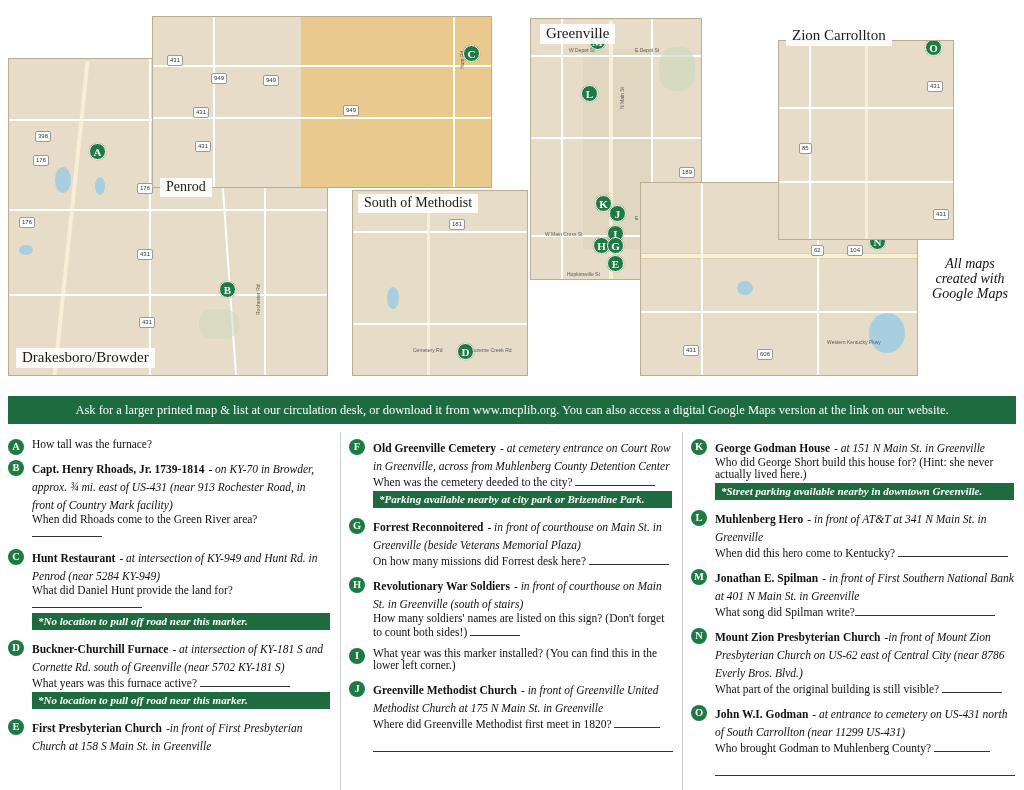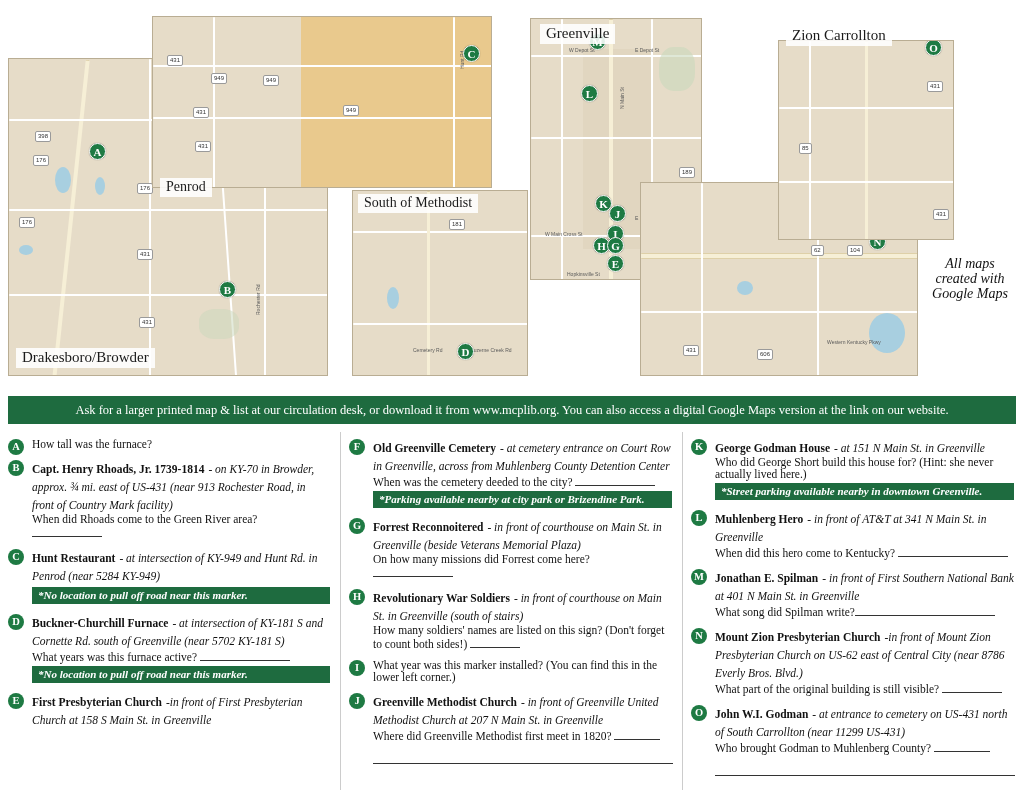--- a/index.html
+++ b/index.html
@@ -349,20 +349,21 @@
       </div>
       <div class="question"><span>When did Rhoads come to the Green River area?</span> <span class="blank" style="width:70px;"></span></div>
     </div>
 
     <div class="entry">
       <div class="bullet">C</div>
       <div>
         <span class="title">Hunt Restaurant</span>
         <span class="loc">- at intersection of KY-949 and Hunt Rd. in Penrod (near 5284 KY-949)</span>
       </div>
+      <div class="question"><span>What did Daniel Hunt provide the land for?</span> <span class="blank" style="width:110px;"></span></div>
       <span class="note">*No location to pull off road near this marker.</span>
     </div>
 
     <div class="entry">
       <div class="bullet">D</div>
       <div>
         <span class="title">Buckner-Churchill Furnace</span>
         <span class="loc">- at intersection of KY-181 S and Cornette Rd. south of Greenville (near 5702 KY-181 S)</span>
       </div>
       <div class="question"><span>What years was this furnace active?</span> <span class="blank" style="width:90px;"></span></div>
@@ -391,42 +392,42 @@
       <div class="question"><span>When was the cemetery deeded to the city?</span> <span class="blank" style="width:80px;"></span></div>
       <span class="note">*Parking available nearby at city park or Brizendine Park.</span>
     </div>
 
     <div class="entry">
       <div class="bullet">G</div>
       <div>
         <span class="title">Forrest Reconnoitered</span>
         <span class="loc">- in front of courthouse on Main St. in Greenville (beside Veterans Memorial Plaza)</span>
       </div>
-      <div class="question"><span>On how many missions did Forrest come here?</span> <span class="blank" style="width:80px;"></span></div>
+      <div class="question"><span>On how many missions did Forrest desk here?</span> <span class="blank" style="width:80px;"></span></div>
     </div>
 
     <div class="entry">
       <div class="bullet">H</div>
       <div>
         <span class="title">Revolutionary War Soldiers</span>
         <span class="loc">- in front of courthouse on Main St. in Greenville (south of stairs)</span>
       </div>
       <div class="question"><span>How many soldiers' names are listed on this sign? (Don't forget to count both sides!)</span> <span class="blank" style="width:50px;"></span></div>
     </div>
 
     <div class="entry">
       <div class="bullet">I</div>
       <div class="question"><span>What year was this marker installed? (You can find this in the lower left corner.)</span></div>
     </div>
 
     <div class="entry">
       <div class="bullet">J</div>
       <div>
         <span class="title">Greenville Methodist Church</span>
-        <span class="loc">- in front of Greenville United Methodist Church at 207 N Main St. in Greenville</span>
+        <span class="loc">- in front of Greenville United Methodist Church at 175 N Main St. in Greenville</span>
       </div>
       <div class="question"><span>Where did Greenville Methodist first meet in 1820?</span> <span class="blank" style="width:46px;"></span></div>
       <div style="margin-top:8px;"><span class="blank" style="width:300px;"></span></div>
     </div>
 
   </div>
 
   <div class="list-col col-3">
 
     <div class="entry">

